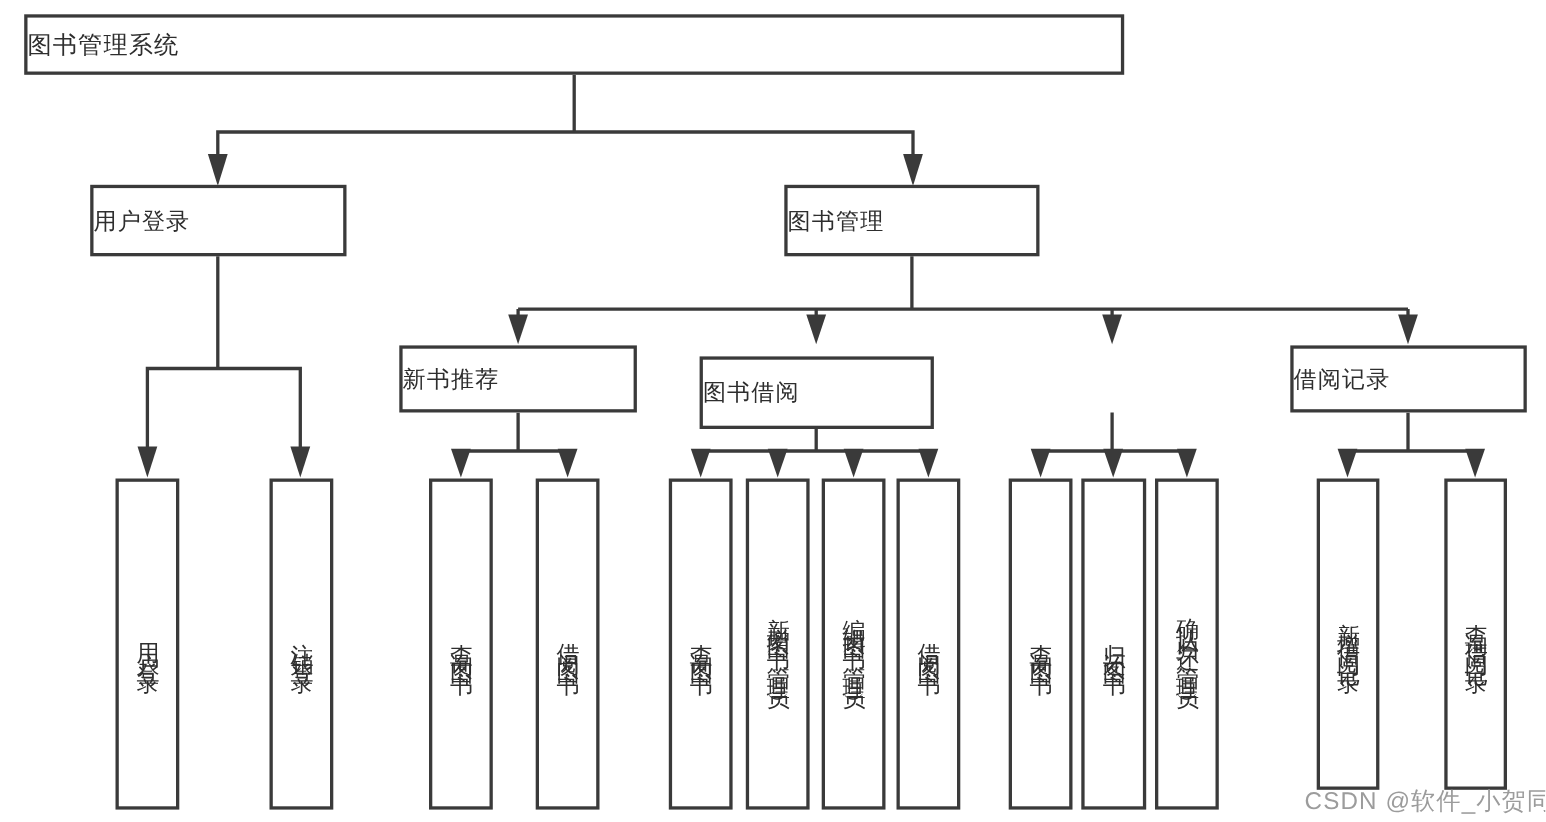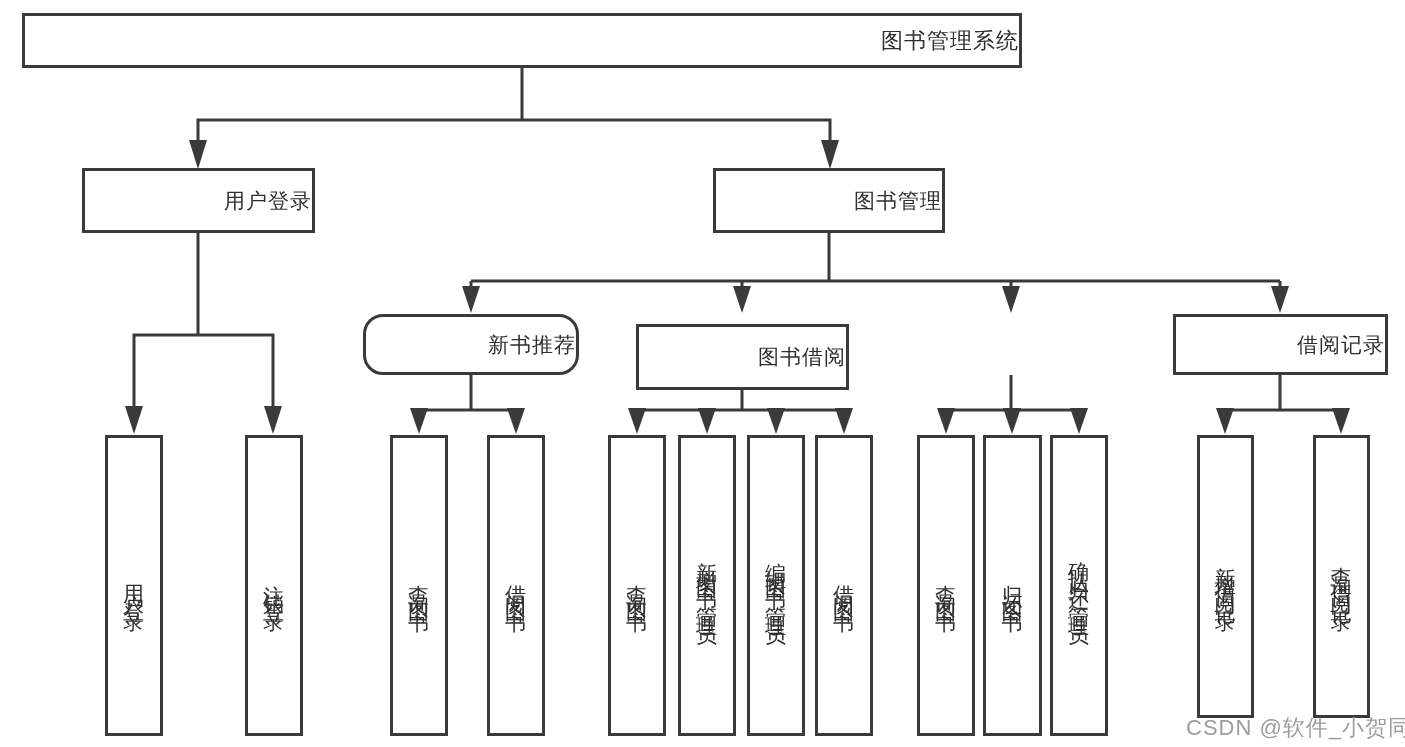--- a/index.html
+++ b/index.html
@@ -17,21 +17,21 @@
     left:0;top:0;
     pointer-events:none;
   }
   .box{
     position:absolute;
     box-sizing:border-box;
     border:3px solid #3a3a3a;
     background:#ffffff;
     display:flex;
     align-items:center;
-    justify-content:flex-end;
+    justify-content:flex-start;
     font-size:21px;
     letter-spacing:1px;
     white-space:nowrap;
   }
   .box.root{font-size:22px;}
   .vbox{
     position:absolute;
     box-sizing:border-box;
     border:3px solid #3a3a3a;
     background:#ffffff;
@@ -118,21 +118,21 @@
     <span>图书管理系统</span>
   </div>
 
   <div class="box" style="left:82px;top:168px;width:233px;height:65px;">
     <span>用户登录</span>
   </div>
   <div class="box" style="left:713px;top:168px;width:232px;height:65px;">
     <span>图书管理</span>
   </div>
 
-  <div class="box" style="left:363px;top:314px;width:216px;height:61px;border-radius:20px;">
+  <div class="box" style="left:363px;top:314px;width:216px;height:61px;">
     <span>新书推荐</span>
   </div>
   <div class="box" style="left:636px;top:324px;width:213px;height:66px;">
     <span>图书借阅</span>
   </div>
   <div class="box" style="left:1173px;top:314px;width:215px;height:61px;">
     <span>借阅记录</span>
   </div>
 
   <div class="vbox" style="left:105px;">

